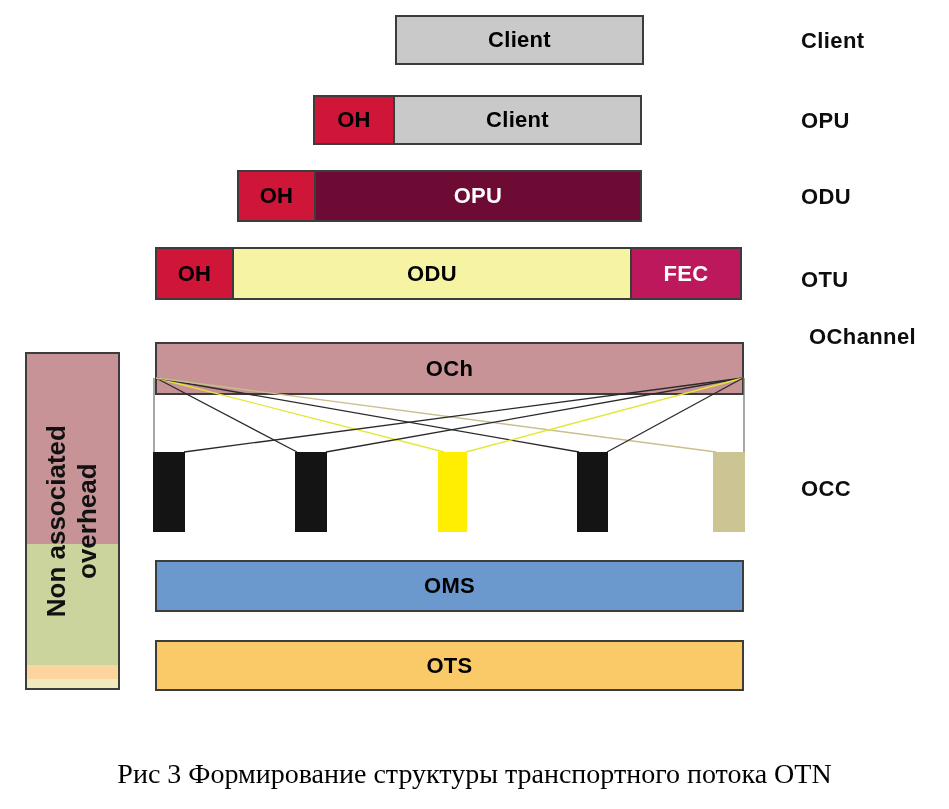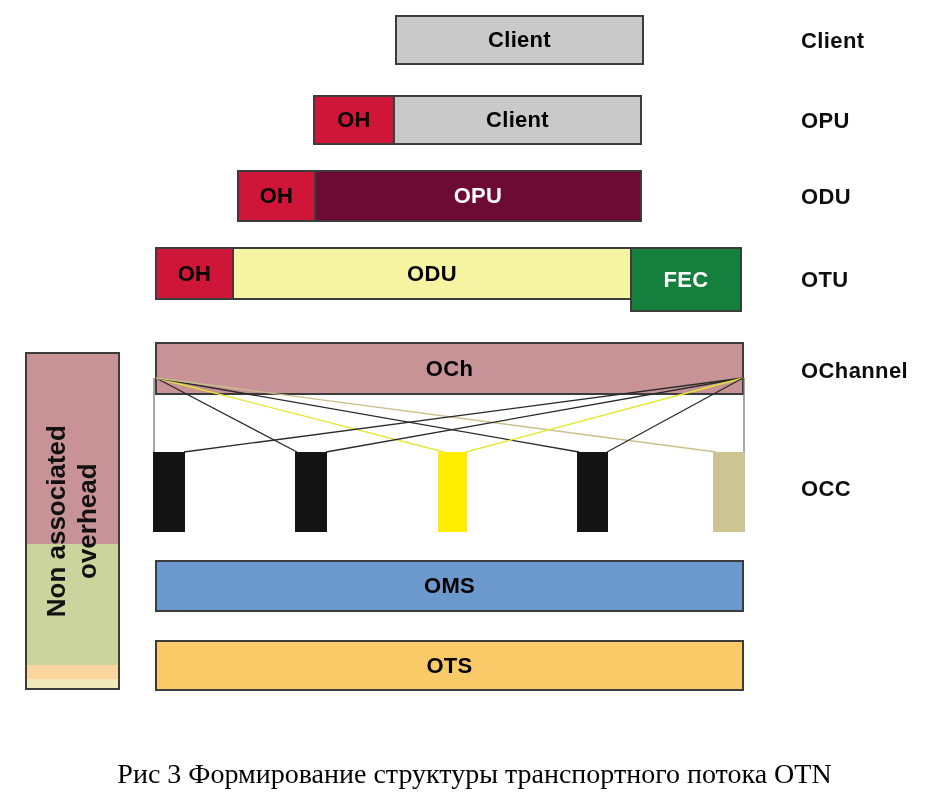--- a/index.html
+++ b/index.html
@@ -61,28 +61,28 @@
 
   <div class="row" style="left:237px; top:170px;">
     <div class="seg" style="width: 79px; height: 52px; background-color: rgb(208, 22, 56);">OH</div>
     <div class="seg white-text" style="width: 328px; height: 52px; background-color: rgb(109, 11, 52);">OPU</div>
   </div>
   <div class="right-label" style="top:184px;">ODU</div>
 
   <div class="row" style="left:155px; top:247px;">
     <div class="seg" style="width: 79px; height: 53px; background-color: rgb(208, 22, 56);">OH</div>
     <div class="seg" style="width: 400px; height: 53px; background-color: rgb(246, 244, 162);">ODU</div>
-    <div class="seg white-text" style="width: 112px; height: 65px; background-color: #15803d;">FEC</div>
+    <div class="seg white-text" style="width: 112px; height: 53px; background-color: #be185d;">FEC</div>
   </div>
   <div class="right-label" style="top:267px;">OTU</div>
 
   <div class="row" style="left:155px; top:342px;">
     <div class="seg" style="width: 589px; height: 53px; background-color: rgb(199, 147, 151);">OCh</div>
   </div>
-  <div class="right-label" style="top:358px;">OChannel</div>
+  <div class="right-label" style="top:324px;margin-left:8px;">OChannel</div>
 
   <svg class="fan-svg" width="949" height="809" viewBox="0 0 949 809">
       <line x1="154" y1="378" x2="154" y2="452" stroke="#777777" stroke-width="1.3"></line>
       <line x1="156" y1="378" x2="297" y2="452" stroke="#2a2a2a" stroke-width="1.3"></line>
       <line x1="156" y1="378" x2="444" y2="452" stroke="#e3e838" stroke-width="1.3"></line>
       <line x1="156" y1="378" x2="579" y2="452" stroke="#2a2a2a" stroke-width="1.3"></line>
       <line x1="156" y1="378" x2="716" y2="452" stroke="#c9c08c" stroke-width="1.3"></line>
       <line x1="743" y1="378" x2="184" y2="452" stroke="#2a2a2a" stroke-width="1.3"></line>
       <line x1="743" y1="378" x2="326" y2="452" stroke="#2a2a2a" stroke-width="1.3"></line>
       <line x1="743" y1="378" x2="466" y2="452" stroke="#e3e838" stroke-width="1.3"></line>

